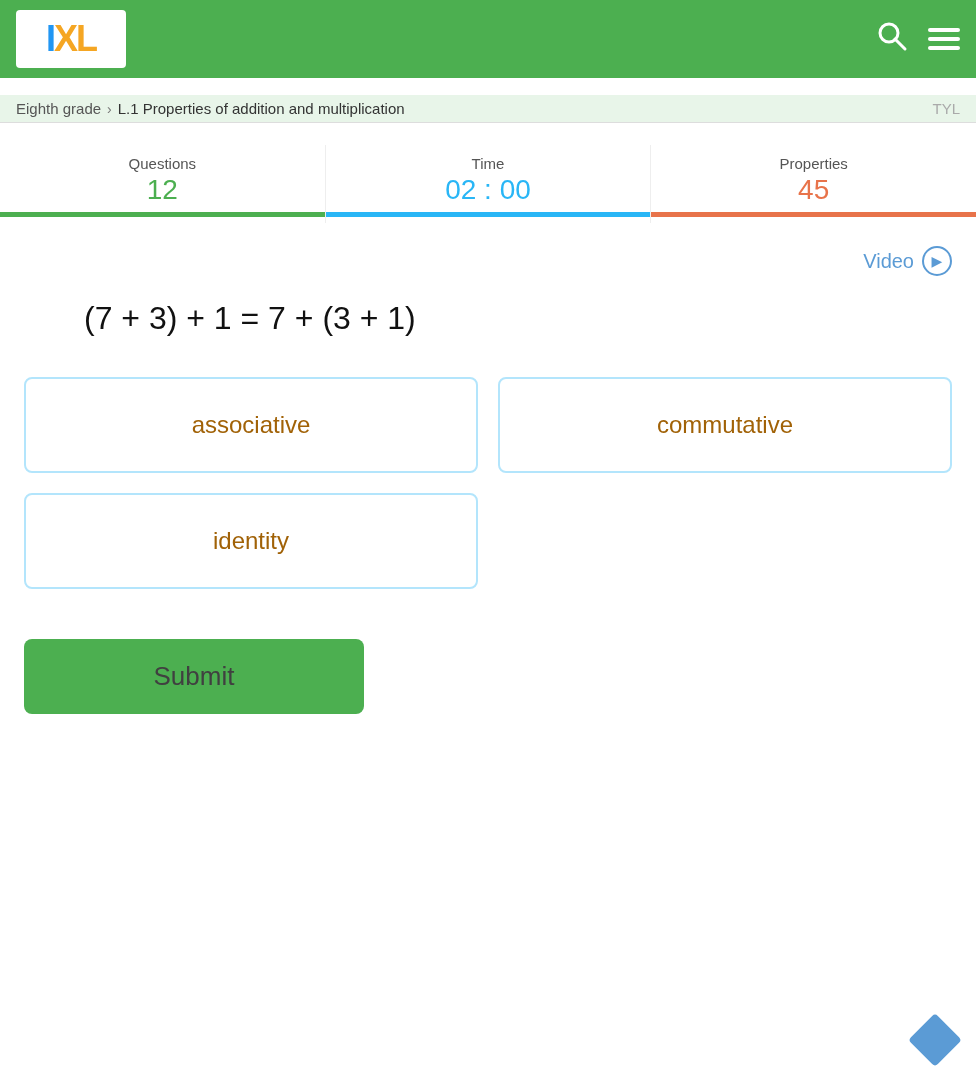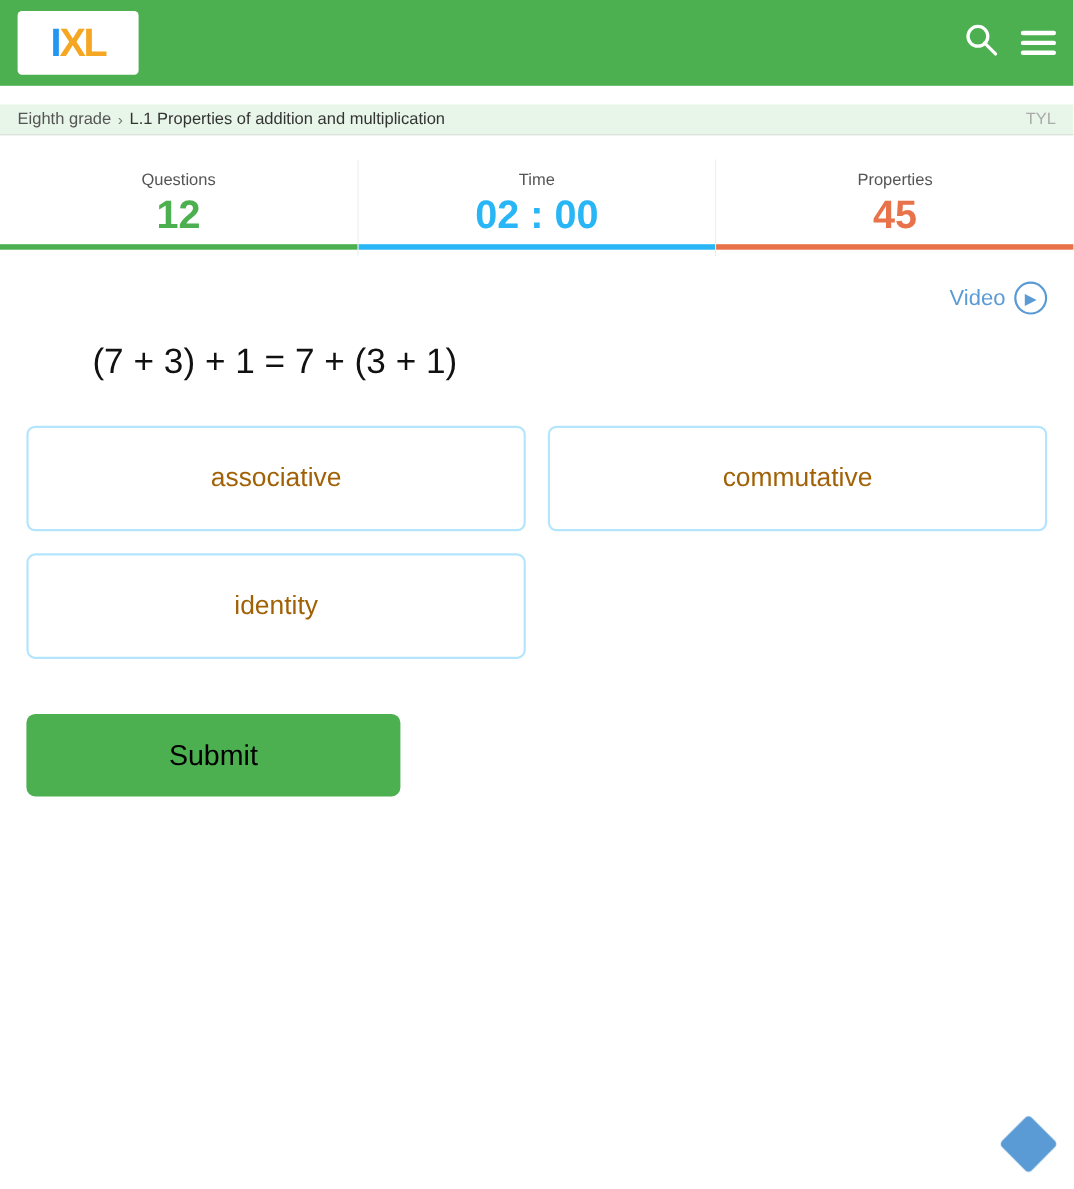--- a/index.html
+++ b/index.html
@@ -85,22 +85,22 @@
       padding: 10px 0 6px;
       border-right: 1px solid #eee;
     }
     .stat-col:last-child { border-right: none; }
     .stat-label {
       font-size: 15px;
       color: #555;
       margin-bottom: 2px;
     }
     .stat-value {
-      font-size: 36px;
-      font-weight: bold;
+      font-size: 28px;
+      font-weight: normal;
     }
     .stat-value.green { color: #4caf50; }
     .stat-value.blue { color: #29b6f6; }
     .stat-value.orange { color: #e8734a; }
     .stat-bar-line {
       height: 5px;
       width: 100%;
       margin-top: 6px;
     }
     .bar-green { background: #4caf50; }
@@ -165,21 +165,21 @@
       cursor: pointer;
       text-align: center;
       transition: background 0.1s;
     }
     .answer-btn.single {
       grid-column: 1;
     }
 
     #submit-btn {
       background: #4caf50;
-      color: #000000;
+      color: #404040;
       border: none;
       border-radius: 8px;
       font-size: 26px;
       padding: 22px 60px;
       cursor: pointer;
       width: 340px;
     }
 
     
     #bottom-icon {

